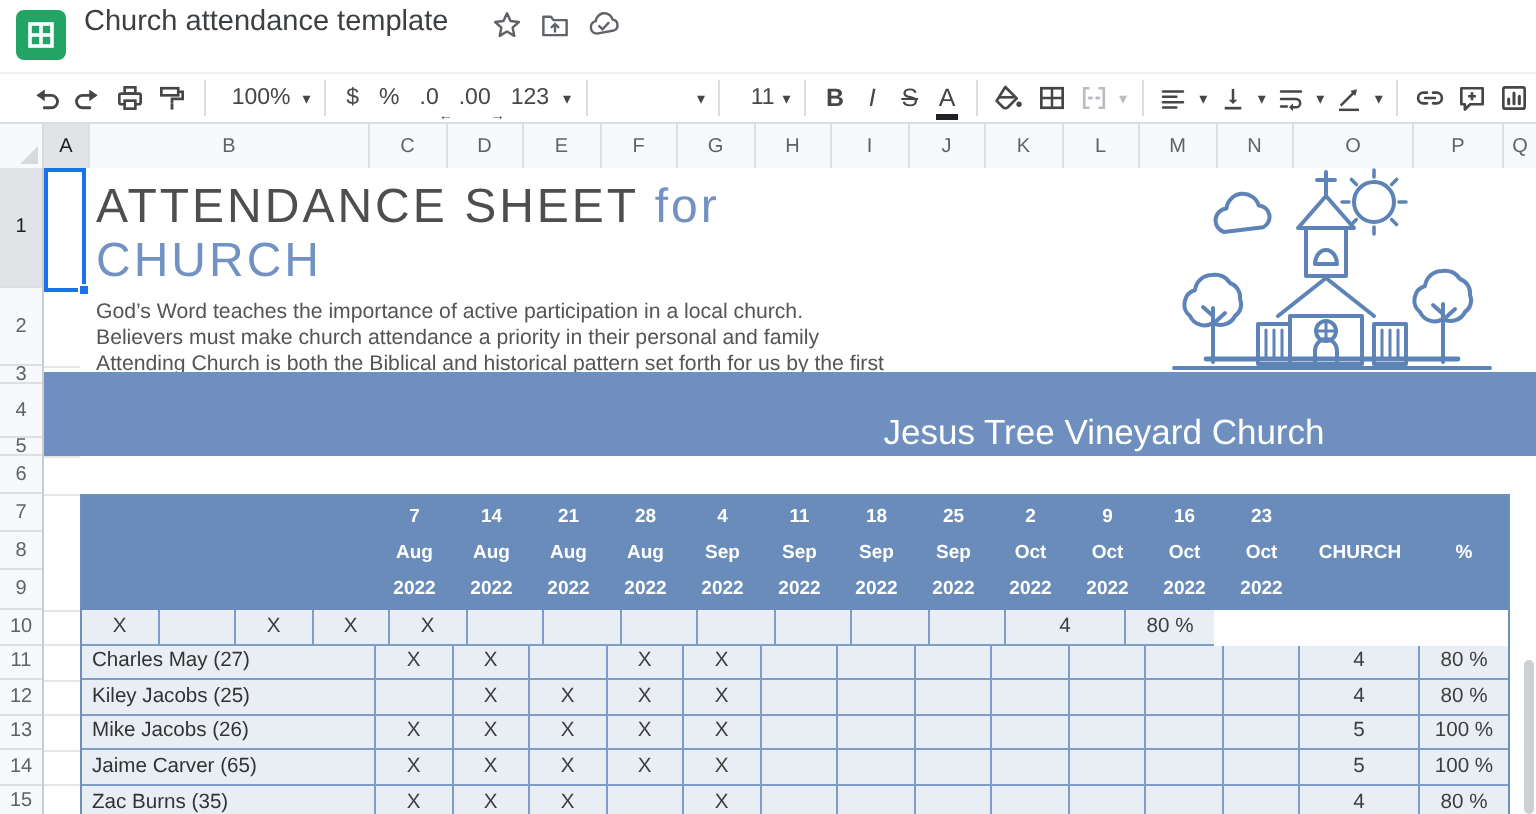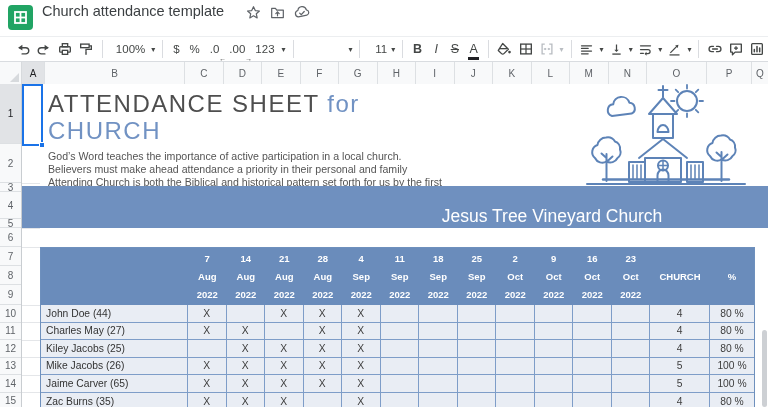--- a/index.html
+++ b/index.html
@@ -305,21 +305,21 @@
     <div class="gl" style="top:308px"></div>
 
     <div class="sheet-title">
       <span>ATTENDANCE SHEET </span><span class="accent">for</span><br>
       <span class="accent">CHURCH</span>
     </div>
 
     <div class="intro">
 
     <div>God’s Word teaches the importance of active participation in a local church.</div>
-        <div>Believers must make ahead attendance a priority in their personal and family</div>
+        <div>Believers must make church attendance a priority in their personal and family</div>
         <div>Attending Church is both the Biblical and historical pattern set forth for us by the first</div>
         <div>followers of Jesus.</div>
       </div>
 
     <div class="band"></div>
     <div class="banner-text">Jesus Tree Vineyard Church</div>
 
     <svg class="church" width="166" height="104" viewBox="0 0 166 104" fill="none" stroke="#5d83b7" stroke-width="2" stroke-linecap="round" stroke-linejoin="round">
 
       <circle cx="104" cy="17" r="10"></circle>
@@ -422,21 +422,20 @@
             <span>23</span>
             <span>Oct</span>
             <span>2022</span>
           </div></div>
         <div class="th-total">CHURCH</div>
         <div class="th-pct">%</div>
       </div>
       <div class="tbody">
 
       <div class="tr">
-          <div class="td td-name">John Doe (44)</div>
           <div class="marks">
             
           <div class="td td-mark">X</div><div class="td td-mark"></div><div class="td td-mark">X</div><div class="td td-mark">X</div><div class="td td-mark">X</div><div class="td td-mark"></div><div class="td td-mark"></div><div class="td td-mark"></div><div class="td td-mark"></div><div class="td td-mark"></div><div class="td td-mark"></div><div class="td td-mark"></div></div>
           <div class="td td-total">4</div>
           <div class="td td-pct">80 %</div>
         </div>
           <div class="tr">
           <div class="td td-name">Charles May (27)</div>
           <div class="marks">
             

